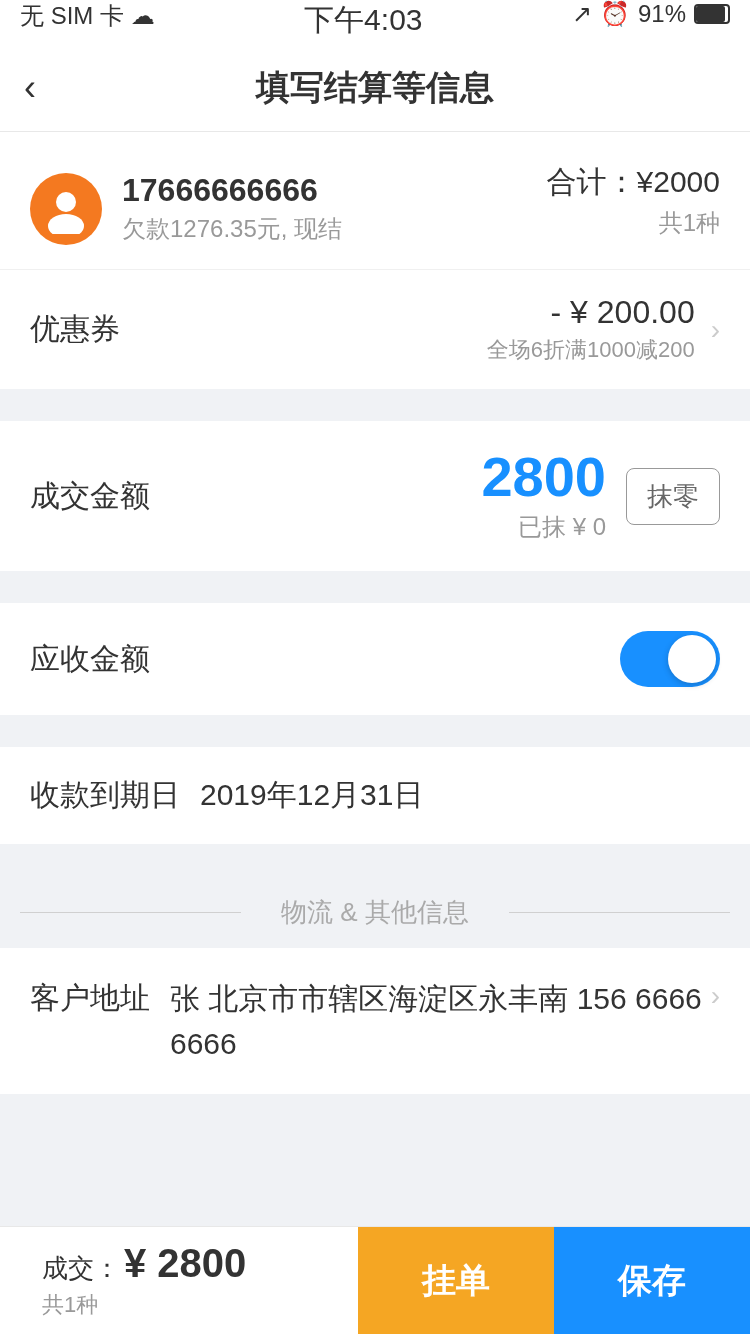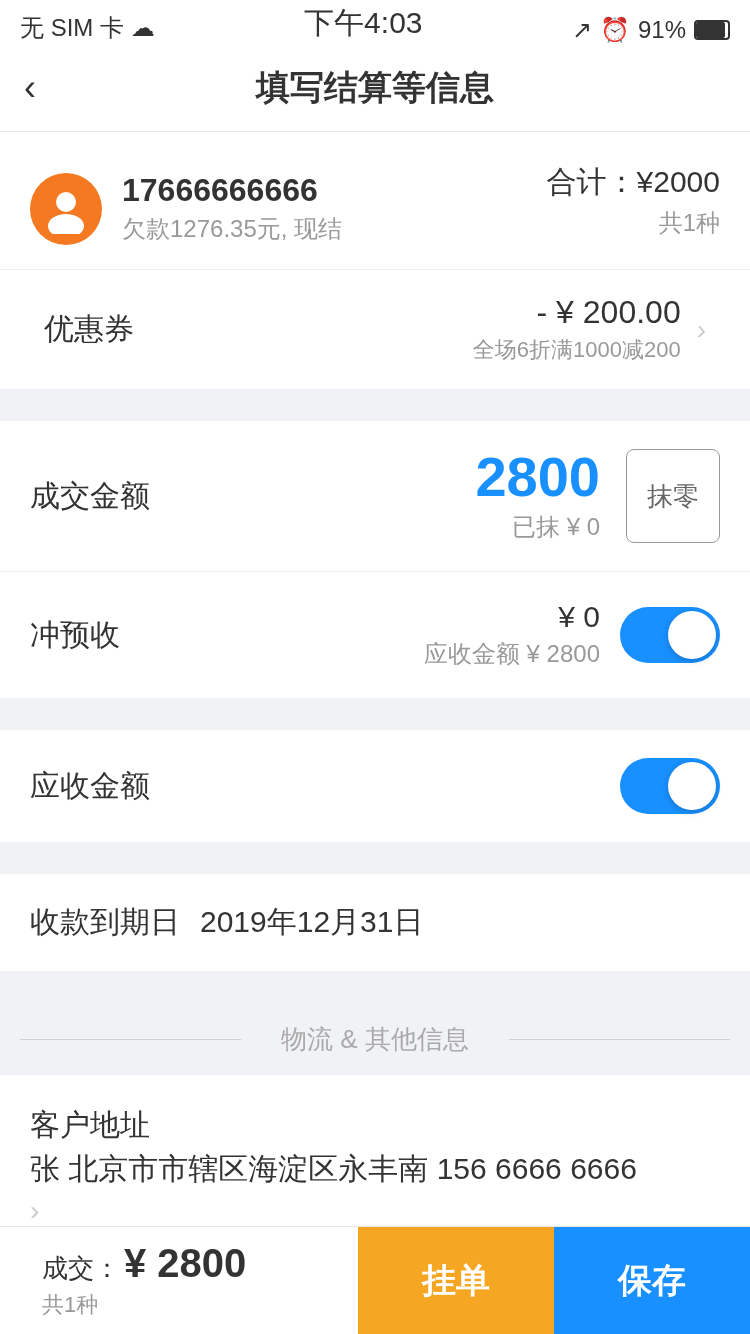--- a/index.html
+++ b/index.html
@@ -12,21 +12,21 @@
       font-size: 28px;
       color: #333;
       position: relative;
     }
 
     
     .status-bar {
       height: 44px;
       background: #fff;
       display: flex;
-      align-items: flex-end;
+      align-items: flex-start;
       justify-content: space-between;
       padding: 0 20px;
       font-size: 24px;
       color: #333;
     }
     .status-left { display: flex; align-items: center; gap: 8px; }
     .status-center { font-size: 30px; font-weight: 500; }
     .status-right { display: flex; align-items: center; gap: 8px; font-size: 24px; }
 
     
@@ -79,21 +79,21 @@
     .avatar svg { width: 50px; height: 50px; fill: #fff; }
     .customer-info { display: flex; flex-direction: column; }
     .customer-phone { font-size: 32px; font-weight: 600; color: #333; }
     .customer-sub { font-size: 24px; color: #999; margin-top: 4px; }
     .customer-right { text-align: right; }
     .total-amount { font-size: 30px; color: #333; }
     .total-count { font-size: 24px; color: #999; margin-top: 4px; }
 
     
     .coupon-row {
-      padding: 24px 44px;
+      padding: 24px 30px;
       display: flex;
       align-items: center;
       justify-content: space-between;
       border-top: 1px solid #f0f0f0;
     }
     .coupon-label { font-size: 30px; color: #333; }
     .coupon-right { display: flex; align-items: center; gap: 16px; }
     .coupon-info { text-align: right; }
     .coupon-amount { font-size: 32px; color: #333; }
     .coupon-desc { font-size: 22px; color: #999; margin-top: 4px; }
@@ -106,21 +106,21 @@
     .form-card { background: #fff; margin-bottom: 16px; }
     .form-row {
       padding: 28px 30px;
       display: flex;
       align-items: center;
       justify-content: space-between;
       border-bottom: 1px solid #f0f0f0;
     }
     .form-row:last-child { border-bottom: none; }
     .form-label { font-size: 30px; color: #333; }
-    .form-right { display: flex; gap: 26px; }
+    .form-right { display: flex; align-items: center; gap: 20px; }
 
     
     .amount-big { font-size: 56px; font-weight: 600; color: #1890ff; line-height: 1; }
     .round-btn {
       border: 1px solid #999;
       border-radius: 8px;
       padding: 10px 20px;
       font-size: 26px;
       color: #666;
       background: #fff;
@@ -179,21 +179,20 @@
     .divider-line { flex: 1; height: 1px; background: #d0d0d0; margin: 0 20px; }
     .divider-text { font-size: 26px; color: #aaa; white-space: nowrap; }
 
     
     .address-row {
       background: #fff;
       padding: 28px 30px;
       display: flex;
       align-items: flex-start;
       justify-content: space-between;
-      flex-direction: column;
     }
     .address-label { font-size: 30px; color: #333; flex-shrink: 0; margin-right: 20px; padding-top: 2px; }
     .address-value { font-size: 30px; color: #333; flex: 1; line-height: 1.5; }
     .address-chevron { font-size: 28px; color: #ccc; padding-top: 4px; }
 
     
     .footer {
       position: fixed;
       bottom: 0;
       left: 0;
@@ -293,30 +292,20 @@
       <span class="form-label">成交金额</span>
       <div class="form-right">
         <div class="amount-wrapper">
           <span class="amount-big">2800</span>
           <span class="amount-sub">已抹  ¥ 0</span>
         </div>
         <button class="round-btn">抹零</button>
       </div>
     </div>
 
-    <div class="form-row">
-      <span class="form-label">冲预收</span>
-      <div class="prepay-right">
-        <div class="prepay-info">
-          <div class="prepay-value">¥ 0</div>
-          <div class="prepay-sub">应收金额 ¥ 2800</div>
-        </div>
-        <div class="toggle"></div>
-      </div>
-    </div>
   </div>
 
   <div class="separator"></div>
 
   <div class="form-card">
     <div class="form-row">
       <span class="form-label">应收金额</span>
       <div class="toggle"></div>
     </div>
   </div>

